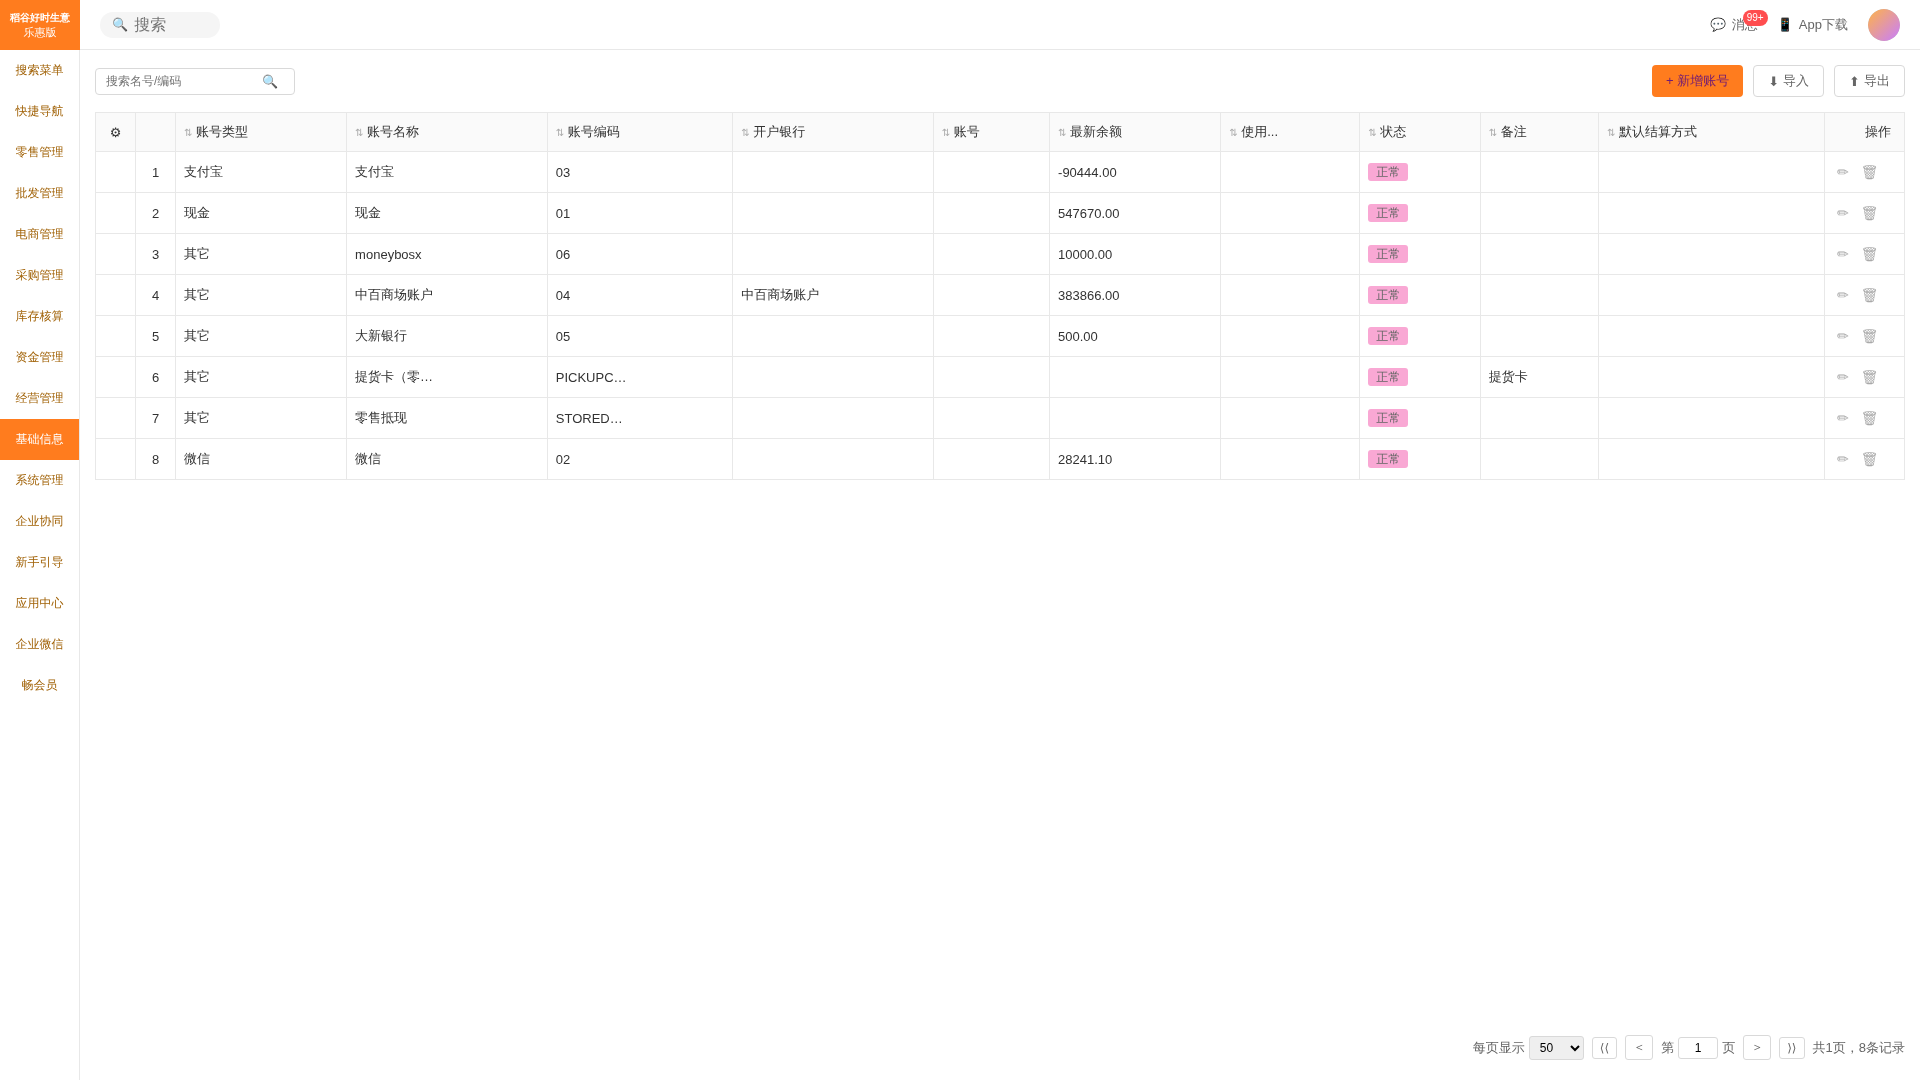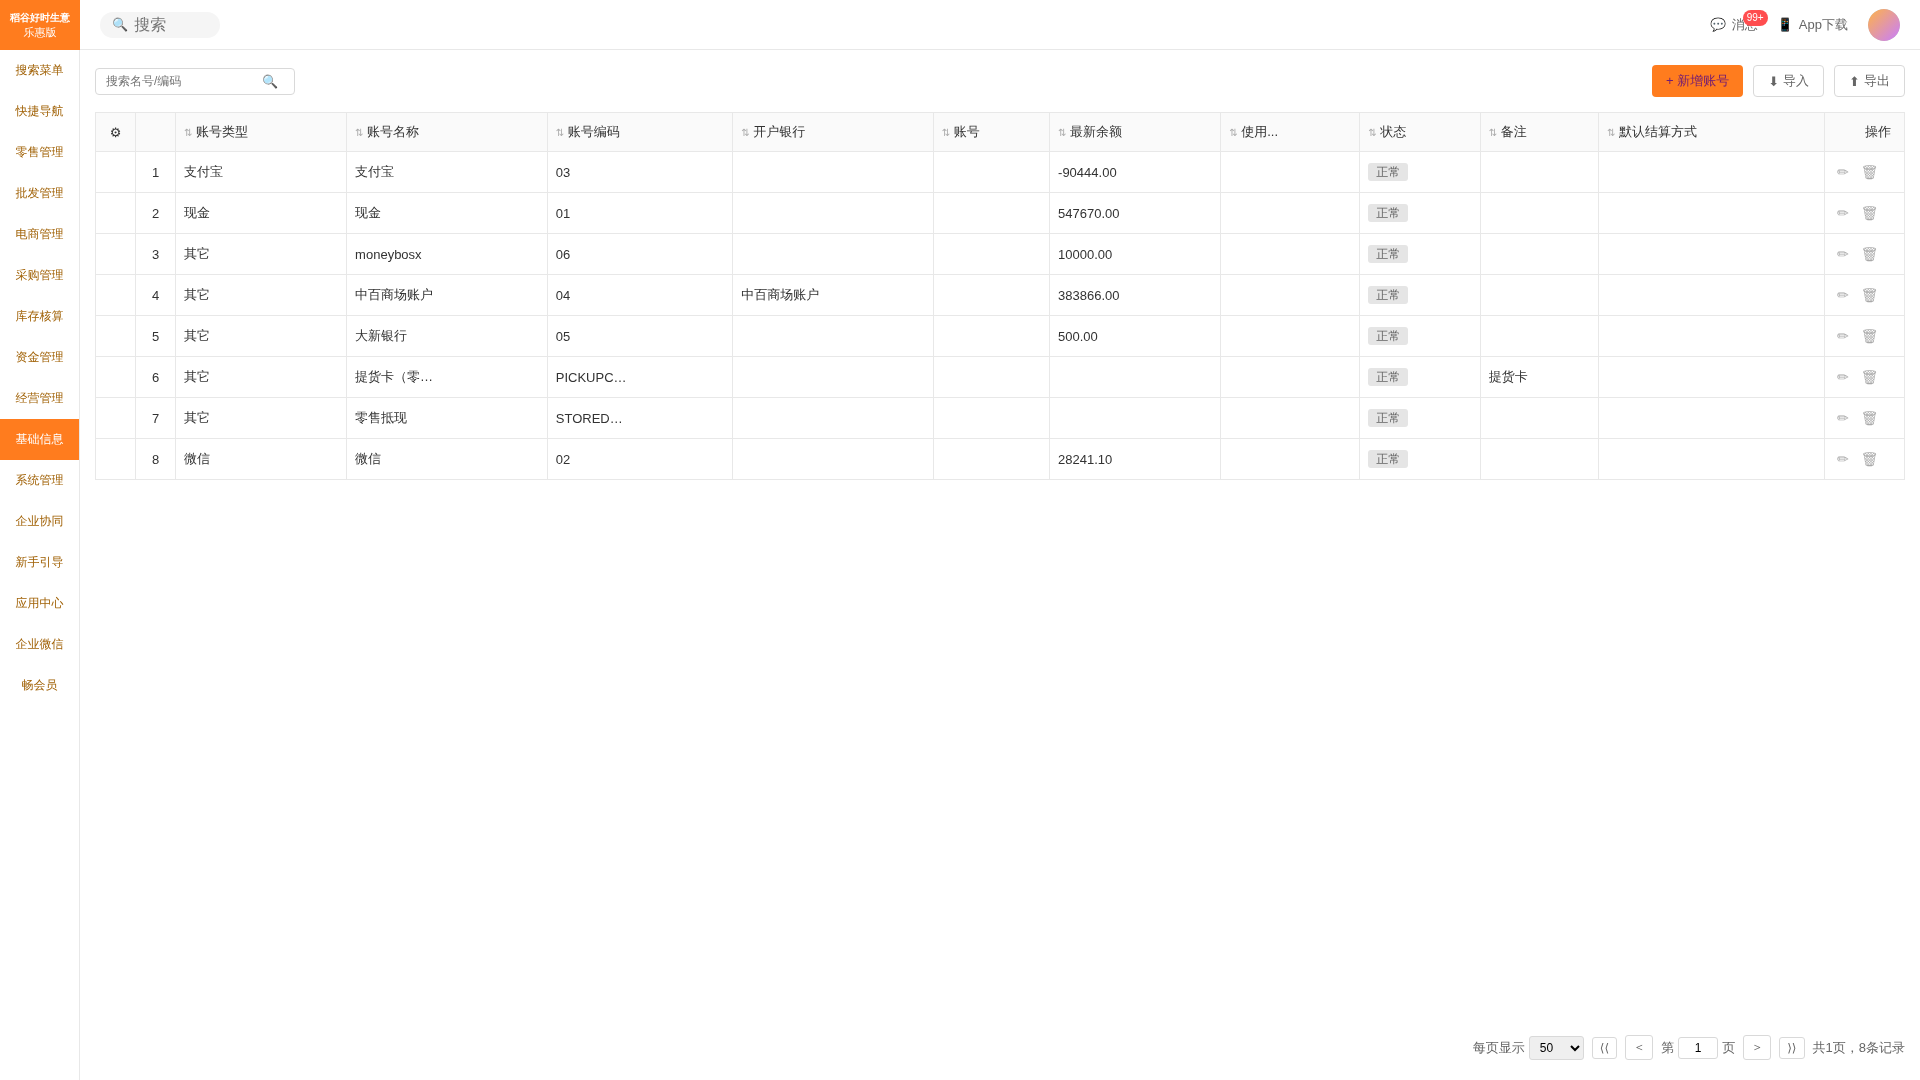--- a/index.html
+++ b/index.html
@@ -245,21 +245,21 @@
       border: 1px solid #e8e8e8;
       padding: 10px 8px;
       color: #333;
       white-space: nowrap;
     }
     .data-table th.sortable {
       cursor: pointer;
     }
     .sort-icon { color: #aaa; font-size: 10px; }
     .status-badge {
-      background: #e5e5e5;
+      background: #f9a8d4;
       color: #666;
       border-radius: 3px;
       padding: 2px 8px;
       font-size: 12px;
     }
     .action-btn {
       background: none;
       border: none;
       cursor: pointer;
       color: #aaa;

